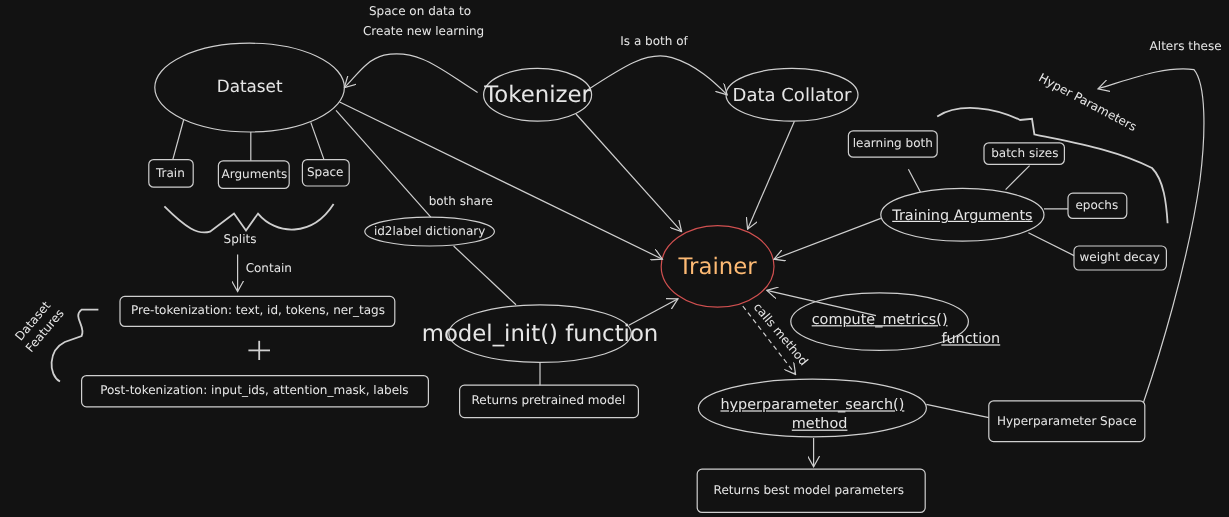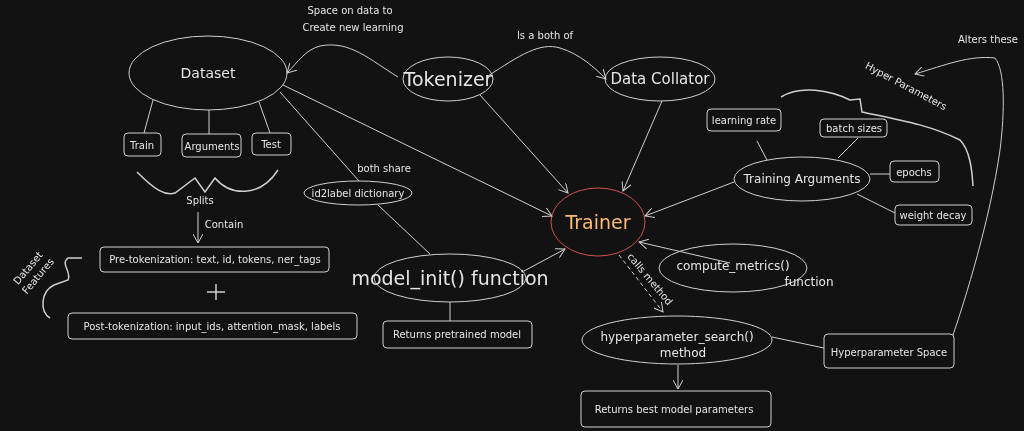--- a/index.html
+++ b/index.html
@@ -1,21 +1,21 @@
 <!DOCTYPE html>
 <html><head>
 <meta charset="utf-8">
 <style>
   html, body { margin:0; padding:0; background:#121212; }
   body { width:1024px; height:431px; position:relative; overflow:hidden;
          font-family:"DejaVu Sans", sans-serif; color:#e8e8e8; }
   svg.canvas { position:absolute; left:0; top:0; }
   .lbl { position:absolute; white-space:nowrap; color:#e6e6e6;
          font-family:"DejaVu Sans", sans-serif; transform:translate(-50%,-50%); }
-  .s10 { font-size:10px; } .s11 { font-size:15px; } .s12 { font-size:12px; }
+  .s10 { font-size:10px; } .s11 { font-size:15px; } .s12 { font-size:12px;text-decoration:underline; }
   .s13 { font-size:19px; } .s14 { font-size:14px; }
   .red { color:#fdba74; }
 </style>
 </head>
 <body>
 
 <svg class="canvas" width="1024" height="431" viewBox="0 0 1024 431">
   <defs>
     <marker id="arr" markerWidth="10" markerHeight="10" refX="9" refY="5" orient="auto" markerUnits="userSpaceOnUse">
       <path d="M0,0 L9,5 L0,10" fill="none" stroke="#cfcfcf" stroke-width="1"></path>
@@ -105,28 +105,28 @@
     <path d="M953,335 C965,300 990,220 1000,150 C1005,110 1005,70 995,58 C970,55 945,65 915,74" marker-end="url(#arr)"></path>
   </g>
 </svg>
 
 <div class="lbl s14" style="left:208px;top:73px">Dataset</div>
 <div class="lbl s13" style="left:448px;top:79px">Tokenizer</div>
 <div class="lbl s11" style="left:660px;top:79px">Data Collator</div>
 <div class="lbl s13 red" style="left:598px;top:222px">Trainer</div>
 <div class="lbl s10" style="left:142px;top:145px">Train</div>
 <div class="lbl s10" style="left:212px;top:146px">Arguments</div>
-<div class="lbl s10" style="left:271px;top:144px">Test</div>
+<div class="lbl s10" style="left:271px;top:144px">Space</div>
 <div class="lbl s10" style="left:358px;top:193px">id2label dictionary</div>
 <div class="lbl s13" style="left:450px;top:278px">model_init() function</div>
 <div class="lbl s10" style="left:457px;top:334px">Returns pretrained model</div>
 <div class="lbl s10" style="left:215px;top:259px">Pre-tokenization: text, id, tokens, ner_tags</div>
 <div class="lbl s10" style="left:212px;top:326px">Post-tokenization: input_ids, attention_mask, labels</div>
 <div class="lbl s12" style="left:802px;top:179px">Training Arguments</div>
-<div class="lbl s10" style="left:744px;top:120px">learning rate</div>
+<div class="lbl s10" style="left:744px;top:120px">learning both</div>
 <div class="lbl s10" style="left:854px;top:128px">batch sizes</div>
 <div class="lbl s10" style="left:914px;top:172px">epochs</div>
 <div class="lbl s10" style="left:933px;top:215px">weight decay</div>
 <div class="lbl s12" style="left:733px;top:266px">compute_metrics()</div>
 <div class="lbl s12" style="left:809px;top:282px;transform:translate(-50%,-50%)">function</div>
 <div class="lbl s12" style="left:677px;top:337px">hyperparameter_search()</div>
 <div class="lbl s12" style="left:683px;top:353px">method</div>
 <div class="lbl s10" style="left:889px;top:352px">Hyperparameter Space</div>
 <div class="lbl s10" style="left:674px;top:409px">Returns best model parameters</div>
 

